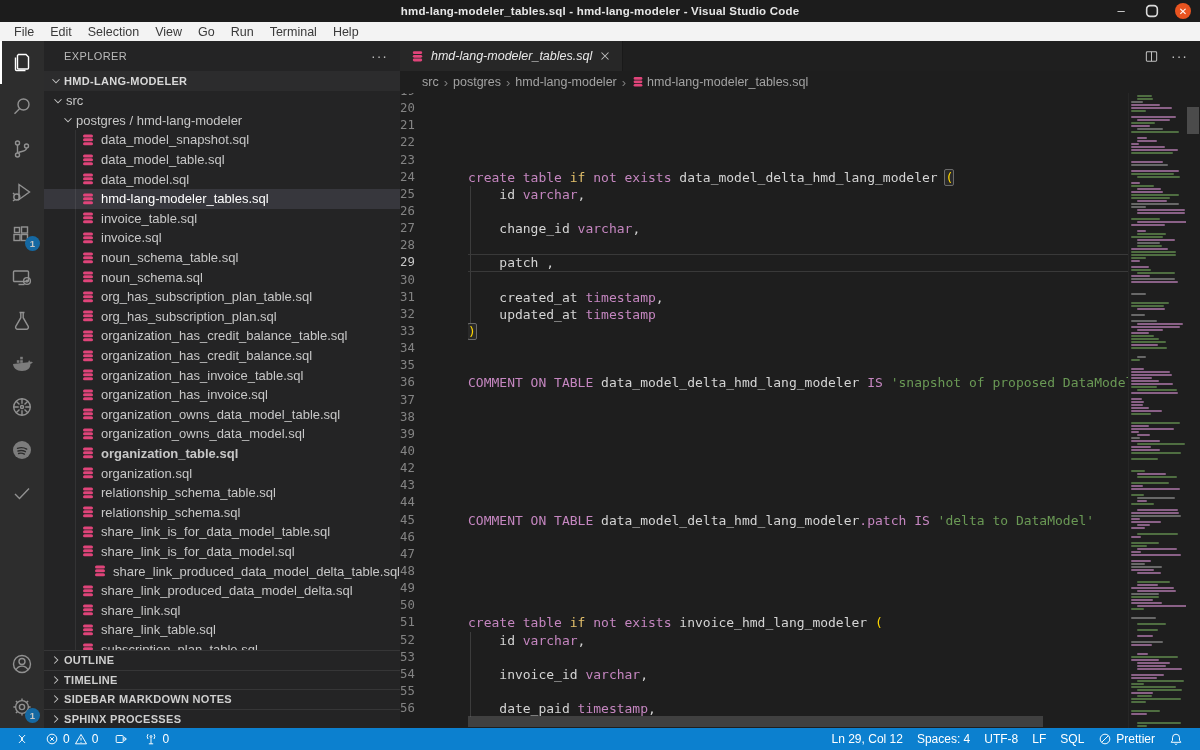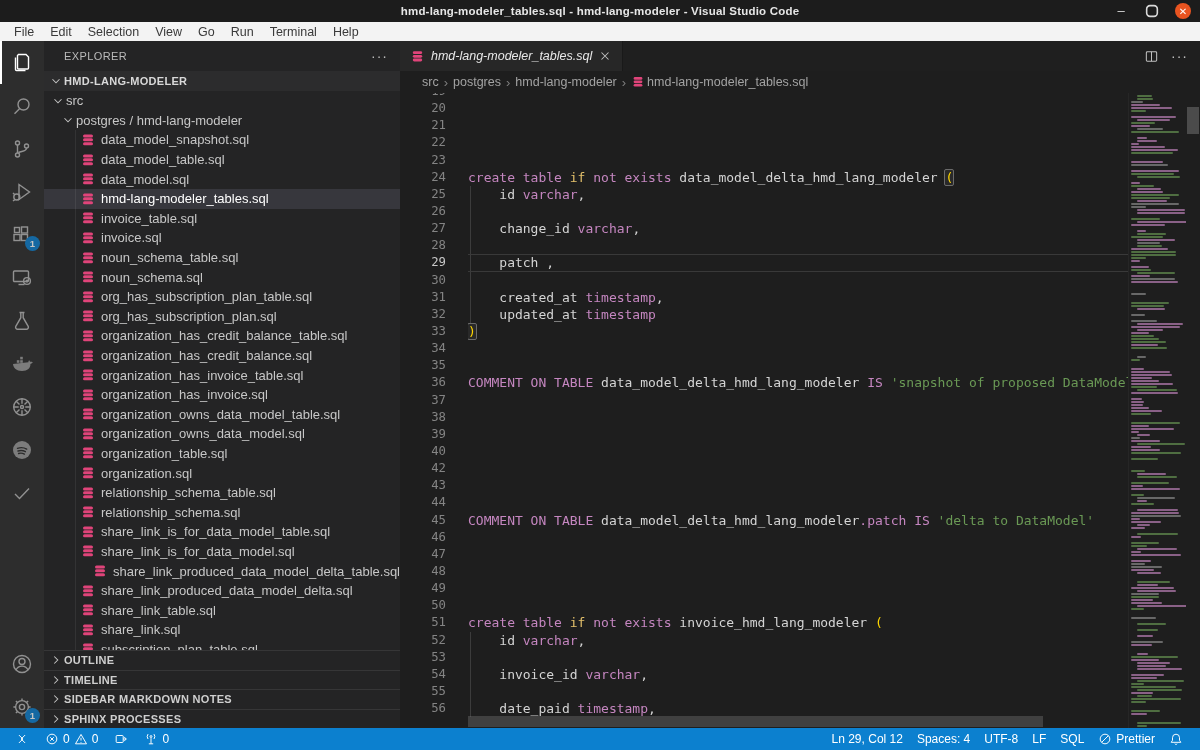--- a/index.html
+++ b/index.html
@@ -61,21 +61,21 @@
   #breadcrumbs{height:22px;display:flex;align-items:center;padding-left:22px;gap:5px;flex:none;
     font-size:12.5px;color:#a3a3a3;white-space:nowrap}
   #breadcrumbs .sep{color:#7e7e7e;font-size:13px}
   #breadcrumbs .ficon{width:14px;height:14px;margin-right:2px}
   #breadcrumbs .bc-item{display:flex;align-items:center}
   
   #code-wrap{position:relative;flex:1;overflow:hidden}
   #lines{position:absolute;top:-10px;left:0;width:728px;overflow:hidden;
     font-family:"DejaVu Sans Mono",monospace;font-size:13px}
   .cl{height:17.15px;line-height:17.15px;display:flex;white-space:pre}
-  .ln{width:68px;flex:none;text-align:right;padding-right:22px;color:#848484;font-size:12.3px}
+  .ln{width:68px;flex:none;text-align:left;padding-right:22px;color:#848484;font-size:12.3px}
   .cur .ln{color:#c8c8c8}
   .lc{flex:1;position:relative;overflow:hidden;color:var(--tx)}
   .cur .lc{border-top:1px solid #393939;border-bottom:1px solid #393939;line-height:15.15px}
   .g .lc::before{content:"";position:absolute;left:2px;top:0;bottom:0;border-left:1px solid #3c3c3c}
   .c-kw{color:var(--kw)} .c-ctl{color:var(--ctl)} .c-ty{color:var(--ty)}
   .c-str{color:var(--str)} .c-mem{color:var(--mem)} .c-tx{color:var(--tx)}
   .c-br{color:var(--br)}
   .c-brx{color:var(--br);border:1px solid #6b6b6b;background:rgba(255,255,255,.05);
     border-radius:2px;margin:-1px -1px;padding:0 0}
   
@@ -434,21 +434,21 @@
             <svg viewBox="0 0 16 16">
               <g fill="#E0447A">
                 <rect x="3" y="2.4" width="10" height="3" rx="1.5"></rect>
                 <rect x="3" y="6.3" width="10" height="3" rx="1.5"></rect>
                 <rect x="3" y="10.2" width="10" height="3" rx="1.5"></rect>
               </g>
             </svg>
           </div>
           <div class="lbl">organization_owns_data_model.sql</div>
         </div>
-        <div class="trow file" style="padding-left: 36px;">
+        <div class="trow file" style="padding-left: 36px; font-weight: bold;">
           <div class="ficon">
             <svg viewBox="0 0 16 16">
               <g fill="#E0447A">
                 <rect x="3" y="2.4" width="10" height="3" rx="1.5"></rect>
                 <rect x="3" y="6.3" width="10" height="3" rx="1.5"></rect>
                 <rect x="3" y="10.2" width="10" height="3" rx="1.5"></rect>
               </g>
             </svg>
           </div>
           <div class="lbl">organization_table.sql</div>
@@ -540,33 +540,33 @@
         <div class="trow file" style="padding-left: 36px;">
           <div class="ficon">
             <svg viewBox="0 0 16 16">
               <g fill="#E0447A">
                 <rect x="3" y="2.4" width="10" height="3" rx="1.5"></rect>
                 <rect x="3" y="6.3" width="10" height="3" rx="1.5"></rect>
                 <rect x="3" y="10.2" width="10" height="3" rx="1.5"></rect>
               </g>
             </svg>
           </div>
+          <div class="lbl">share_link.sql</div>
+        </div>
+        <div class="trow file" style="padding-left: 36px;">
+          <div class="ficon">
+            <svg viewBox="0 0 16 16">
+              <g fill="#E0447A">
+                <rect x="3" y="2.4" width="10" height="3" rx="1.5"></rect>
+                <rect x="3" y="6.3" width="10" height="3" rx="1.5"></rect>
+                <rect x="3" y="10.2" width="10" height="3" rx="1.5"></rect>
+              </g>
+            </svg>
+          </div>
           <div class="lbl">share_link_table.sql</div>
-        </div>
-        <div class="trow file" style="padding-left: 36px;">
-          <div class="ficon">
-            <svg viewBox="0 0 16 16">
-              <g fill="#E0447A">
-                <rect x="3" y="2.4" width="10" height="3" rx="1.5"></rect>
-                <rect x="3" y="6.3" width="10" height="3" rx="1.5"></rect>
-                <rect x="3" y="10.2" width="10" height="3" rx="1.5"></rect>
-              </g>
-            </svg>
-          </div>
-          <div class="lbl">share_link.sql</div>
         </div>
         <div class="trow file" style="padding-left: 36px;">
           <div class="ficon">
             <svg viewBox="0 0 16 16">
               <g fill="#E0447A">
                 <rect x="3" y="2.4" width="10" height="3" rx="1.5"></rect>
                 <rect x="3" y="6.3" width="10" height="3" rx="1.5"></rect>
                 <rect x="3" y="10.2" width="10" height="3" rx="1.5"></rect>
               </g>
             </svg>

